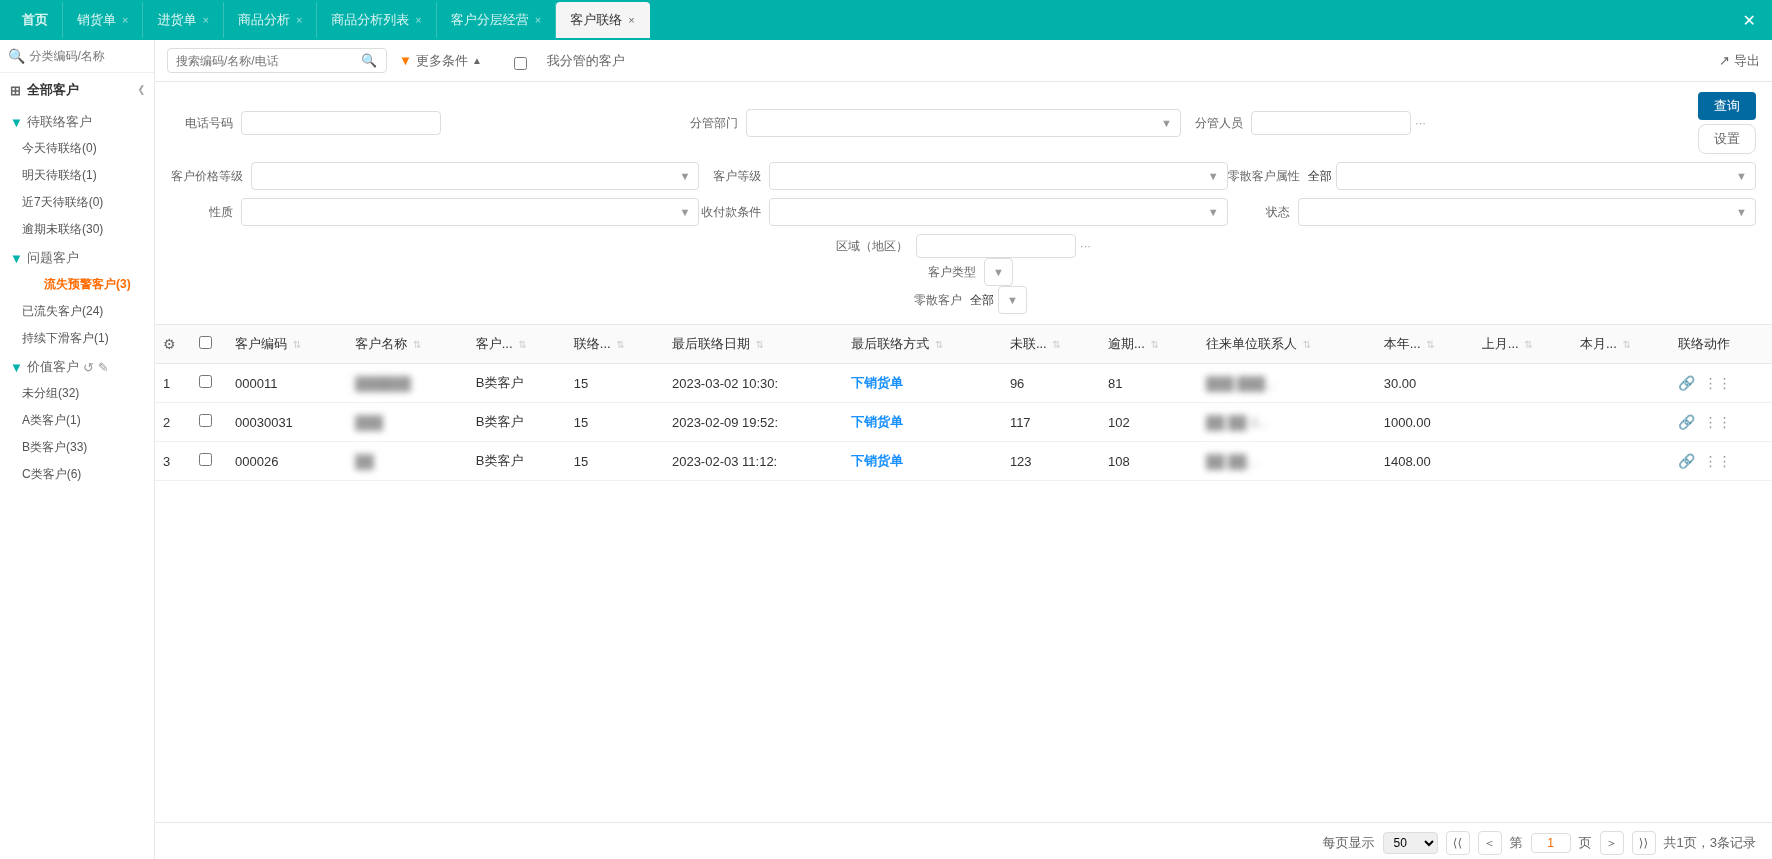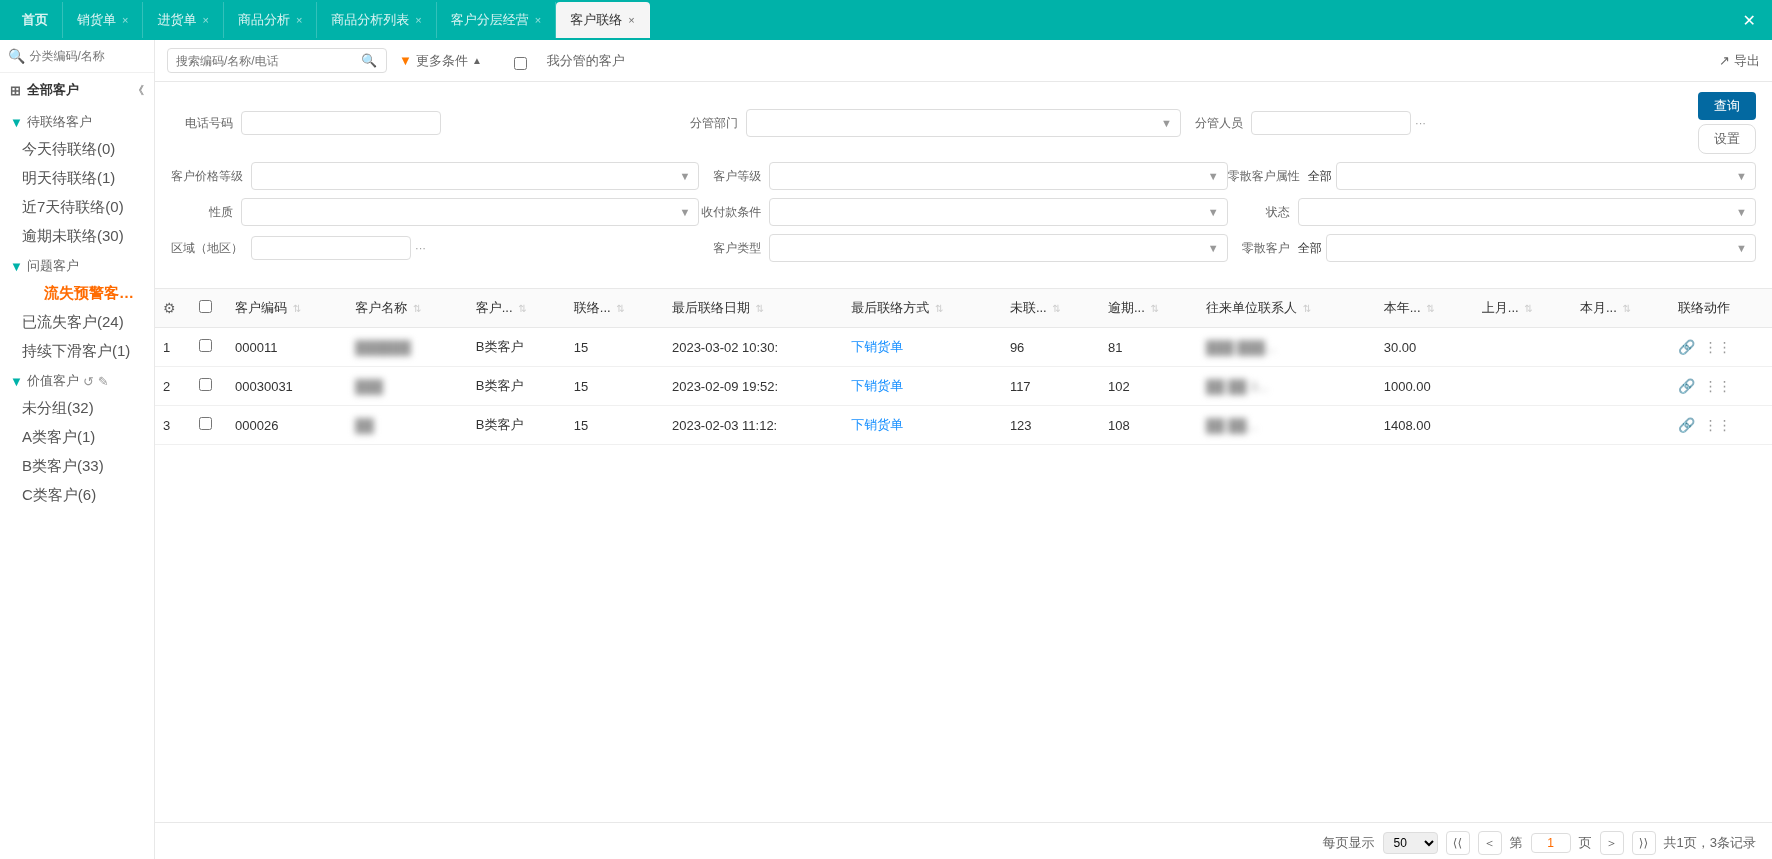--- a/index.html
+++ b/index.html
@@ -54,21 +54,21 @@
     .sidebar-group-header .grid-icon { margin-right: 6px; color: #666; }
     .sidebar-group-header .collapse-icon { margin-left: auto; color: #999; font-size: 11px; }
 
     .sidebar-section-title {
       display: flex; align-items: center; padding: 6px 10px 4px;
       font-size: 12px; color: #666; cursor: pointer;
     }
     .sidebar-section-title .arrow { margin-right: 4px; color: #00b2a9; }
 
     .sidebar-item {
-      padding: 5px 10px 5px 22px; font-size: 15px; color: #555; cursor: pointer;
+      padding: 5px 10px 5px 22px; font-size: 12px; color: #555; cursor: pointer;
       white-space: nowrap; overflow: hidden; text-overflow: ellipsis;
     }
     .sidebar-item.active { color: #ff6b00; font-weight: bold; padding-left: 44px; }
 
     .tooltip-box {
       background: white; border: 1px solid #e8e8e8; border-radius: 4px;
       padding: 8px 12px; margin: 4px 8px; font-size: 12px; color: #666;
       box-shadow: 0 2px 8px rgba(0,0,0,0.1);
     }
 
@@ -101,21 +101,21 @@
       color: #666; font-size: 12px; cursor: pointer;
     }
 
     
     .filter-panel {
       background: white; border-bottom: 1px solid #e8e8e8; padding: 10px 16px; flex-shrink: 0;
     }
     .filter-row {
       display: flex; align-items: center; margin-bottom: 8px; gap: 0;
     }
-    .filter-row:last-child { margin-bottom: 16px; }
+    .filter-row:last-child { margin-bottom: 0; flex-direction: column; }
     .filter-cell {
       display: flex; align-items: center; flex: 1; min-width: 0;
       border-right: none;
     }
     .filter-label {
       color: #666; font-size: 12px; white-space: nowrap; min-width: 70px; text-align: right; padding-right: 8px;
     }
     .filter-input {
       flex: 1; border: 1px solid #ddd; border-radius: 4px; padding: 4px 8px;
       font-size: 12px; outline: none; color: #333;
@@ -149,21 +149,21 @@
     thead tr { background: #fafafa; }
     th {
       padding: 10px 8px; text-align: left; color: #333; font-weight: normal;
       border-bottom: 1px solid #e8e8e8; white-space: nowrap; position: relative;
     }
     th .sort-icon { color: #ccc; font-size: 10px; margin-left: 2px; }
     td {
       padding: 10px 8px; color: #333; border-bottom: 1px solid #f0f0f0;
       white-space: nowrap;
     }
-    .link-text { color: #1890ff; cursor: pointer; text-decoration: none; }
+    .link-text { color: #1890ff; cursor: pointer; text-decoration: none; font-weight: bold; }
     .action-icons { display: flex; gap: 8px; align-items: center; }
     .action-icon { color: #999; cursor: pointer; font-size: 14px; }
 
     
     .settings-icon { color: #666; cursor: pointer; font-size: 14px; }
 
     
     .table-footer {
       display: flex; align-items: center; justify-content: flex-end;
       padding: 8px 16px; background: white; border-top: 1px solid #e8e8e8;

